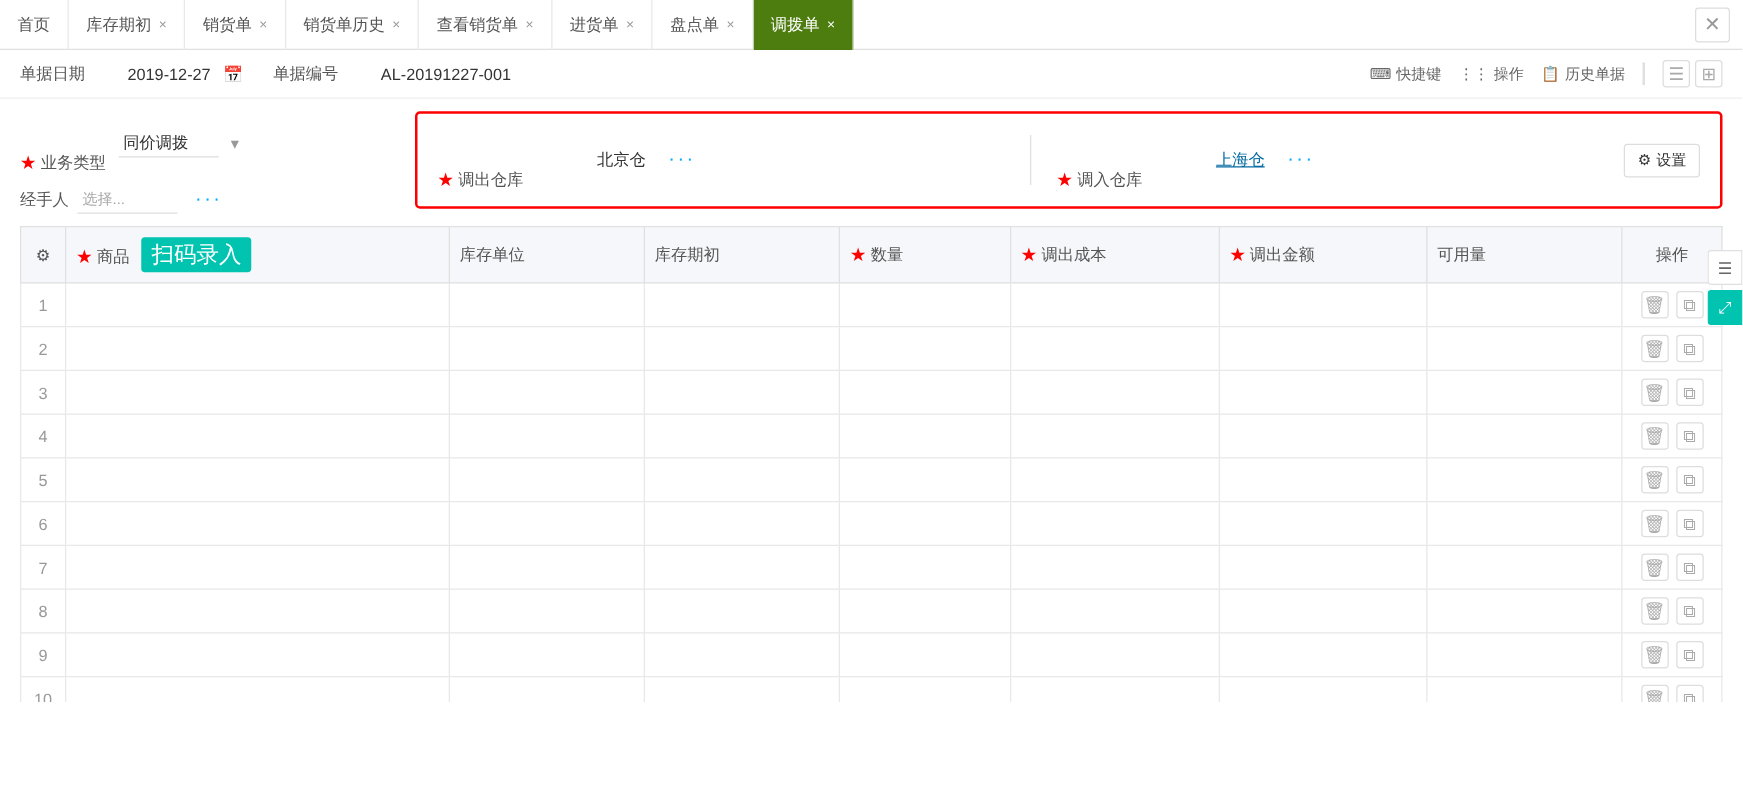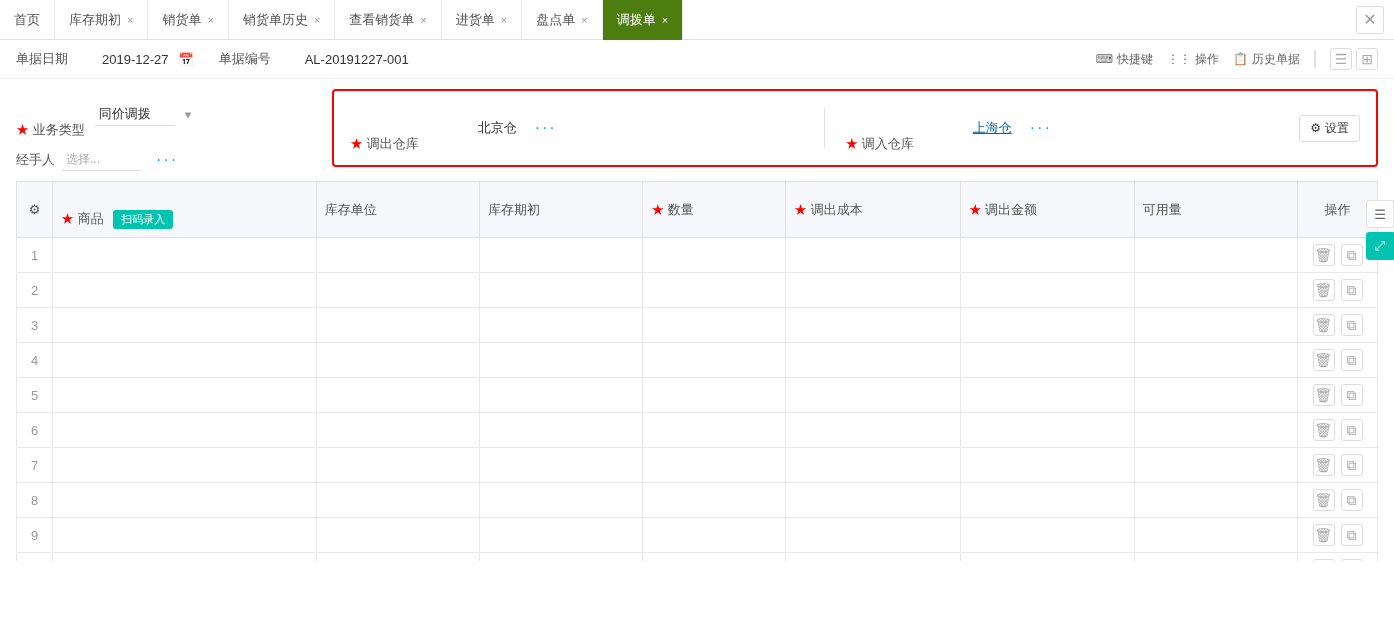--- a/index.html
+++ b/index.html
@@ -208,23 +208,22 @@
       align-items: center;
       justify-content: center;
       background: #fff;
     }
     .scan-btn {
       background: #00c4b0;
       color: #fff;
       border: none;
       border-radius: 3px;
       padding: 2px 8px;
-      font-size: 11px;
-      cursor: pointer;
-      margin-top: 20px;
+      font-size: 18px;
+      cursor: pointer;
     }
     .th-gear {
       width: 36px;
       text-align: center;
     }
     .th-op {
       width: 80px;
       text-align: center;
     }
     .col-product { min-width: 120px; }

